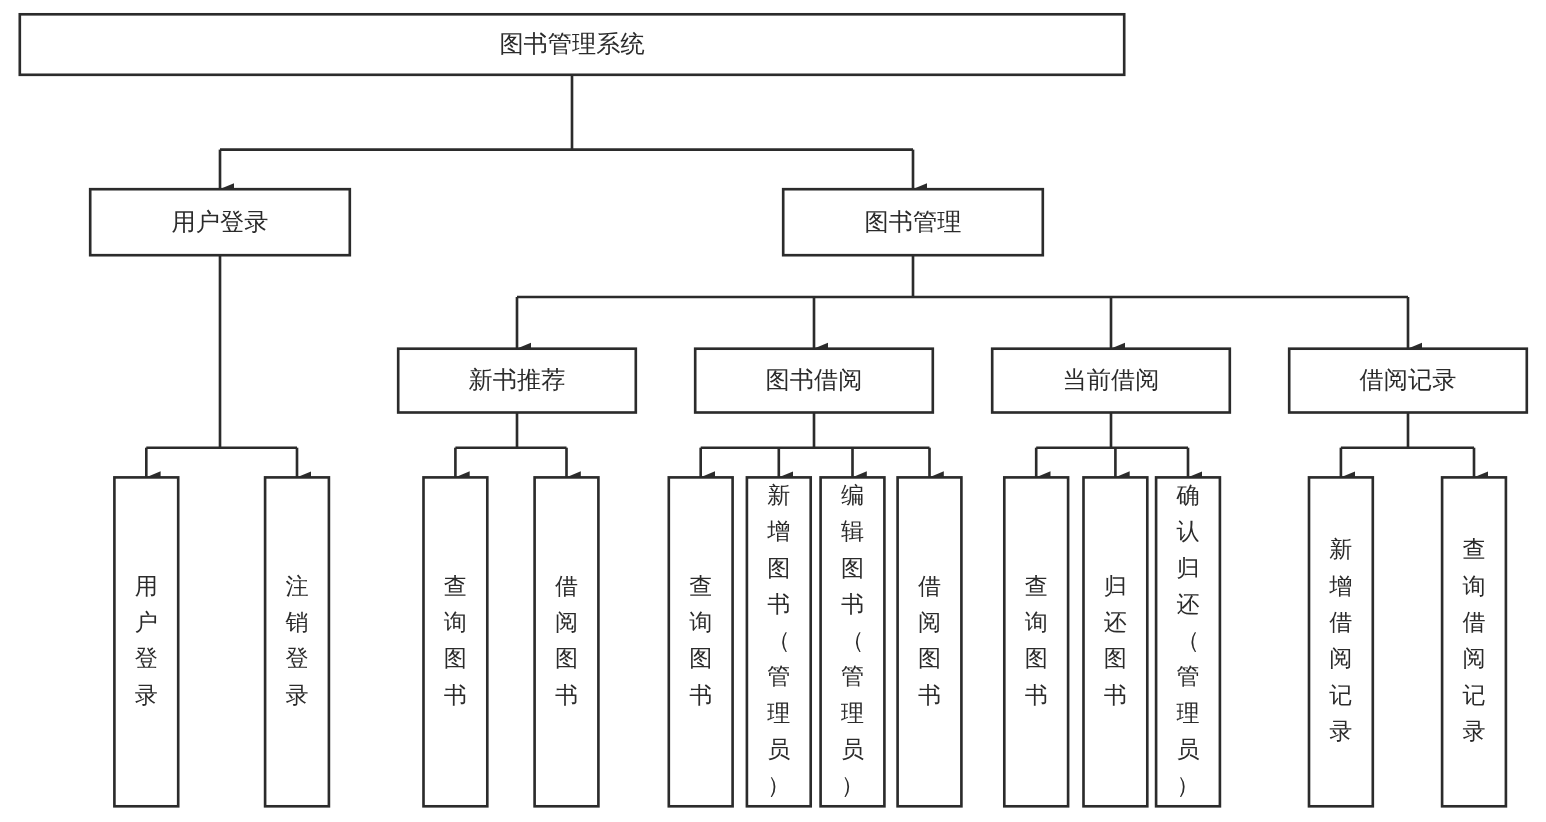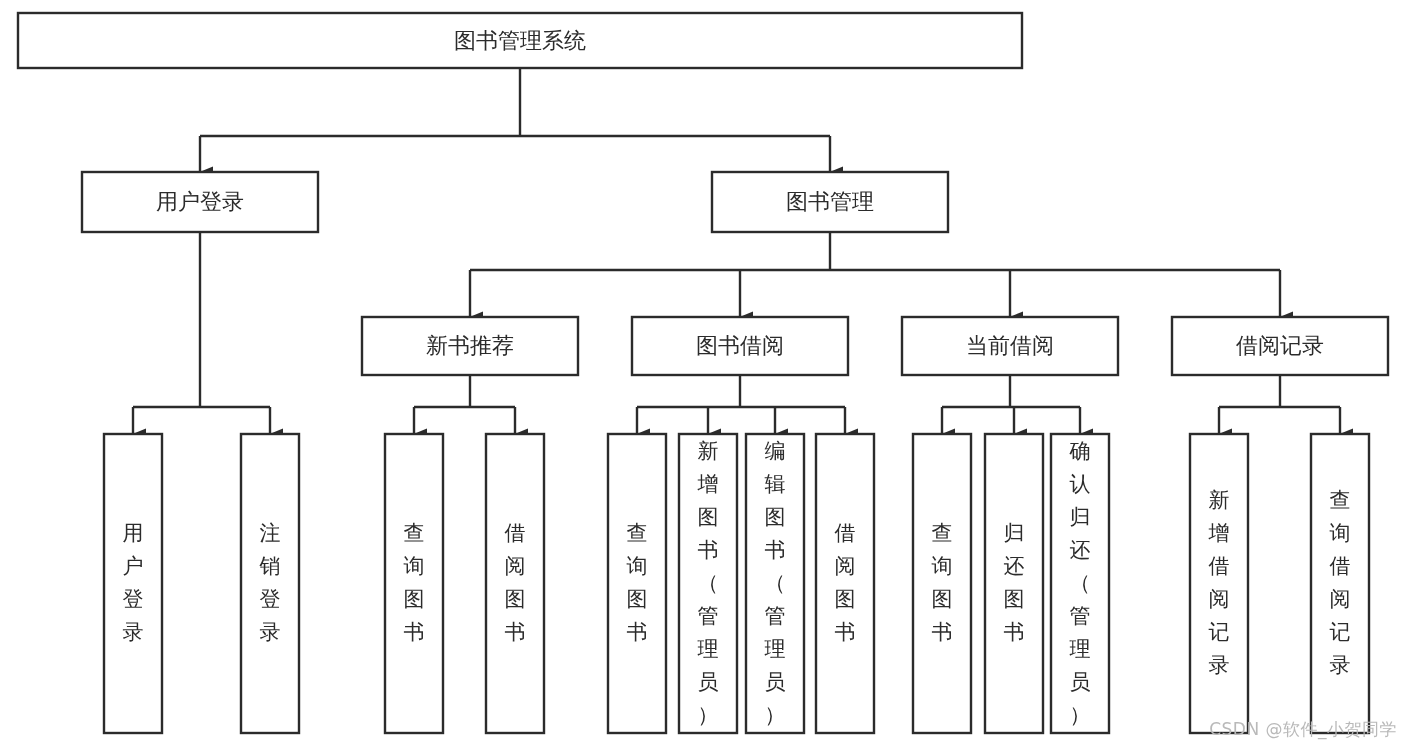--- a/index.html
+++ b/index.html
@@ -262,14 +262,13 @@
           <text x="1340" y="534" class="node-label vertical">询</text>
           <text x="1340" y="567" class="node-label vertical">借</text>
           <text x="1340" y="600" class="node-label vertical">阅</text>
           <text x="1340" y="633" class="node-label vertical">记</text>
           <text x="1340" y="666" class="node-label vertical">录</text>
           <title>查询借阅记录</title>
         </g>
       </g>
   </svg>
 
-  <div class="watermark">CSDN @软件_小贺同学</div>
 </div>
 
 </body></html>

